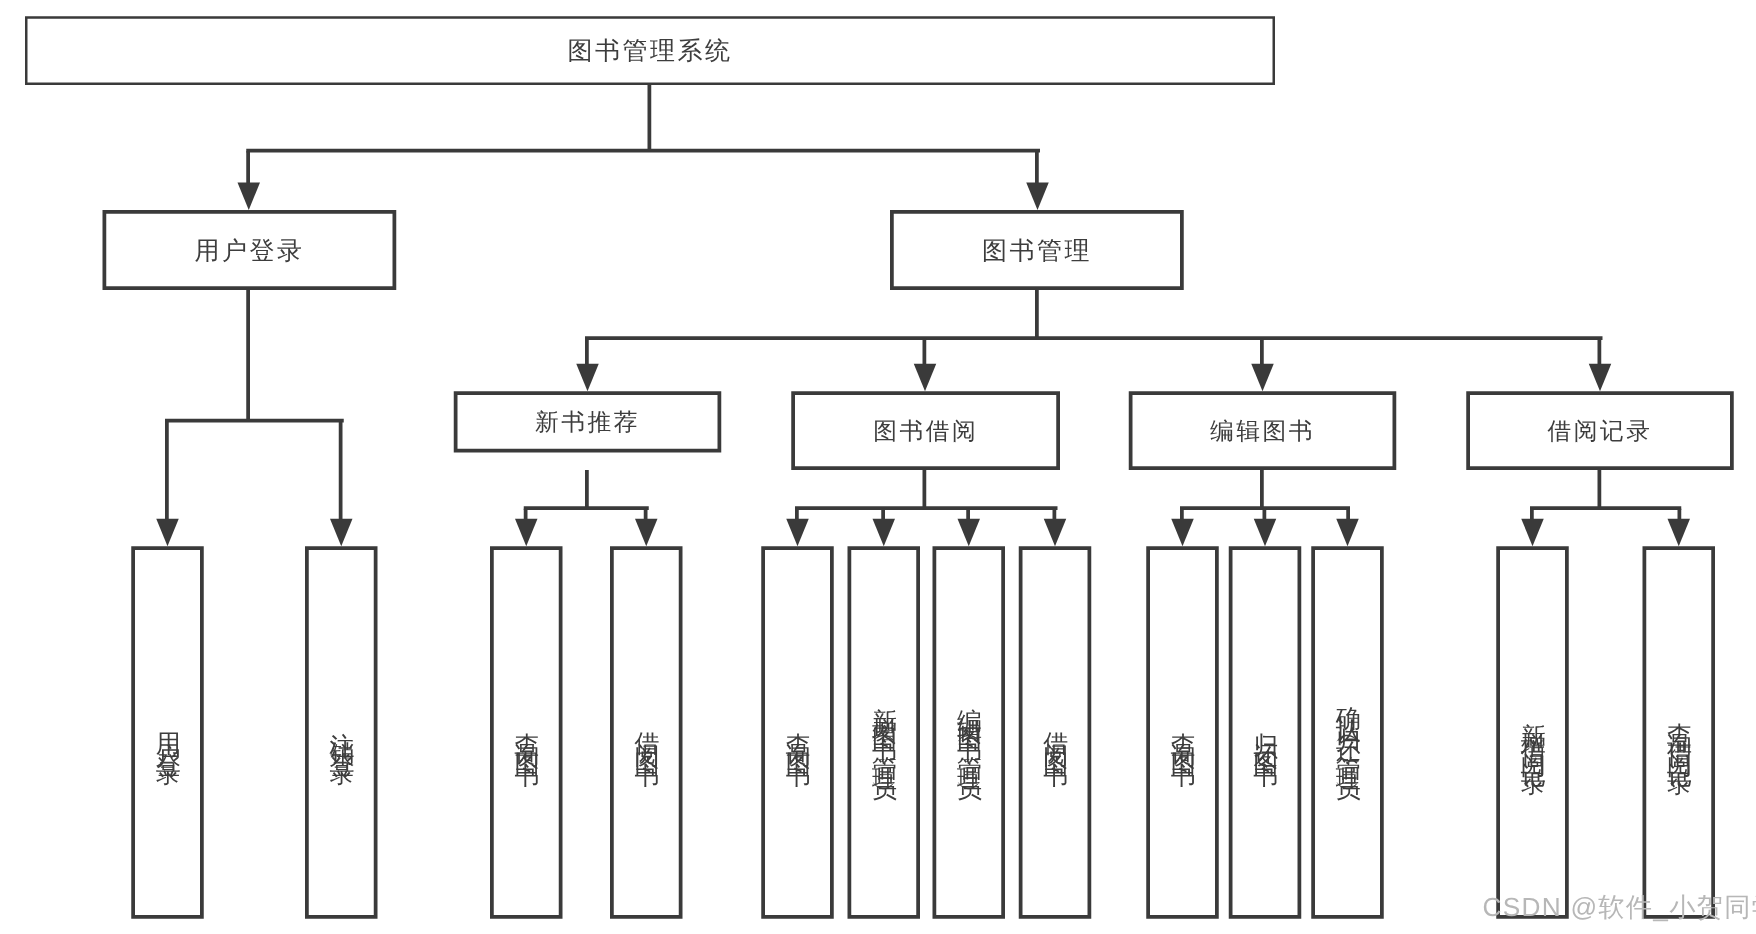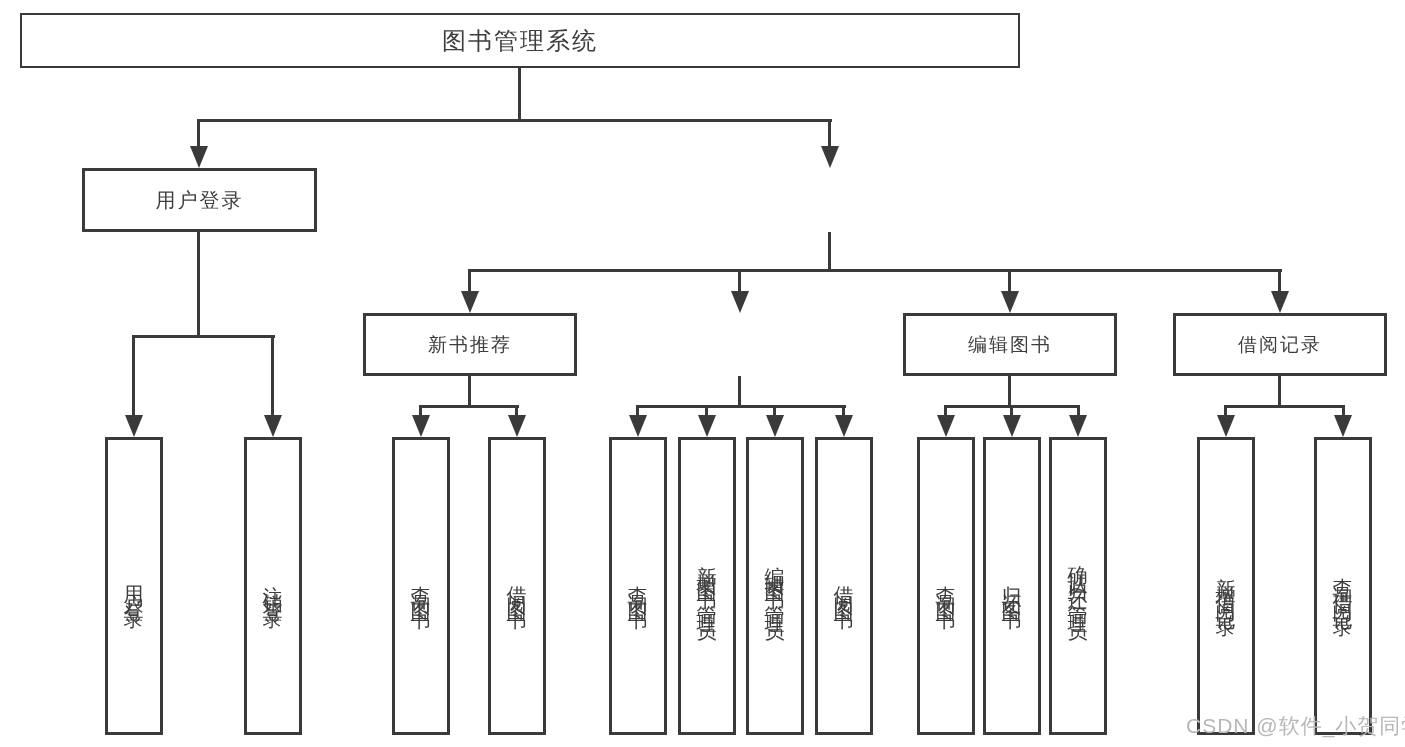--- a/index.html
+++ b/index.html
@@ -38,21 +38,21 @@
     display: flex;
     align-items: center;
     justify-content: center;
     color: #3d3d3d;
     font-size: 20px;
     letter-spacing: 2px;
     z-index: 2;
   }
   .hbox.root {
     border-width: 2px;
-    font-size: 24px;
+    font-size: 20px;
   }
   .hbox.lvl3 { font-size: 19px; }
   
   .vbox {
     position: absolute;
     box-sizing: border-box;
     border: 3px solid #3a3a3a;
     background: #ffffff;
     display: flex;
     align-items: center;
@@ -143,23 +143,29 @@
   <div class="ar" style="left:1217px;top:415px;"></div>
   <div class="ar" style="left:1334px;top:415px;"></div>
 
   <div class="hbox root" style="left:20px;top:13px;width:1000px;height:55px;">
     <span>图书管理系统</span>
   </div>
 
   <div class="hbox" style="left:82px;top:168px;width:235px;height:64px;">
     <span>用户登录</span>
   </div>
-
-  <div class="hbox lvl3" style="left:363px;top:313px;width:214px;height:63px;">
+  <div class="hbox" style="left:712px;top:168px;width:235px;height:64px;">
+    <span>图书管理</span>
+  </div>
+
+  <div class="hbox lvl3" style="left:363px;top:313px;width:214px;height:49px;">
     <span>新书推荐</span>
+  </div>
+  <div class="hbox lvl3" style="left:633px;top:313px;width:215px;height:63px;">
+    <span>图书借阅</span>
   </div>
   <div class="hbox lvl3" style="left:903px;top:313px;width:214px;height:63px;">
     <span>编辑图书</span>
   </div>
   <div class="hbox lvl3" style="left:1173px;top:313px;width:214px;height:63px;">
     <span>借阅记录</span>
   </div>
 
   <div class="vbox" style="left:105px;top:437px;width:58px;height:298px;">
     <span>用户登录</span>

